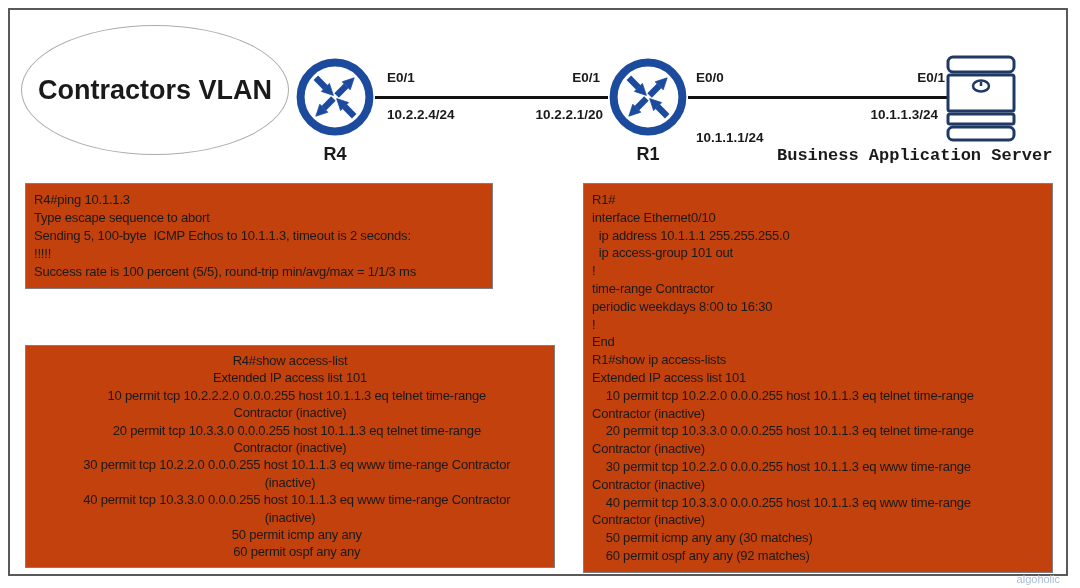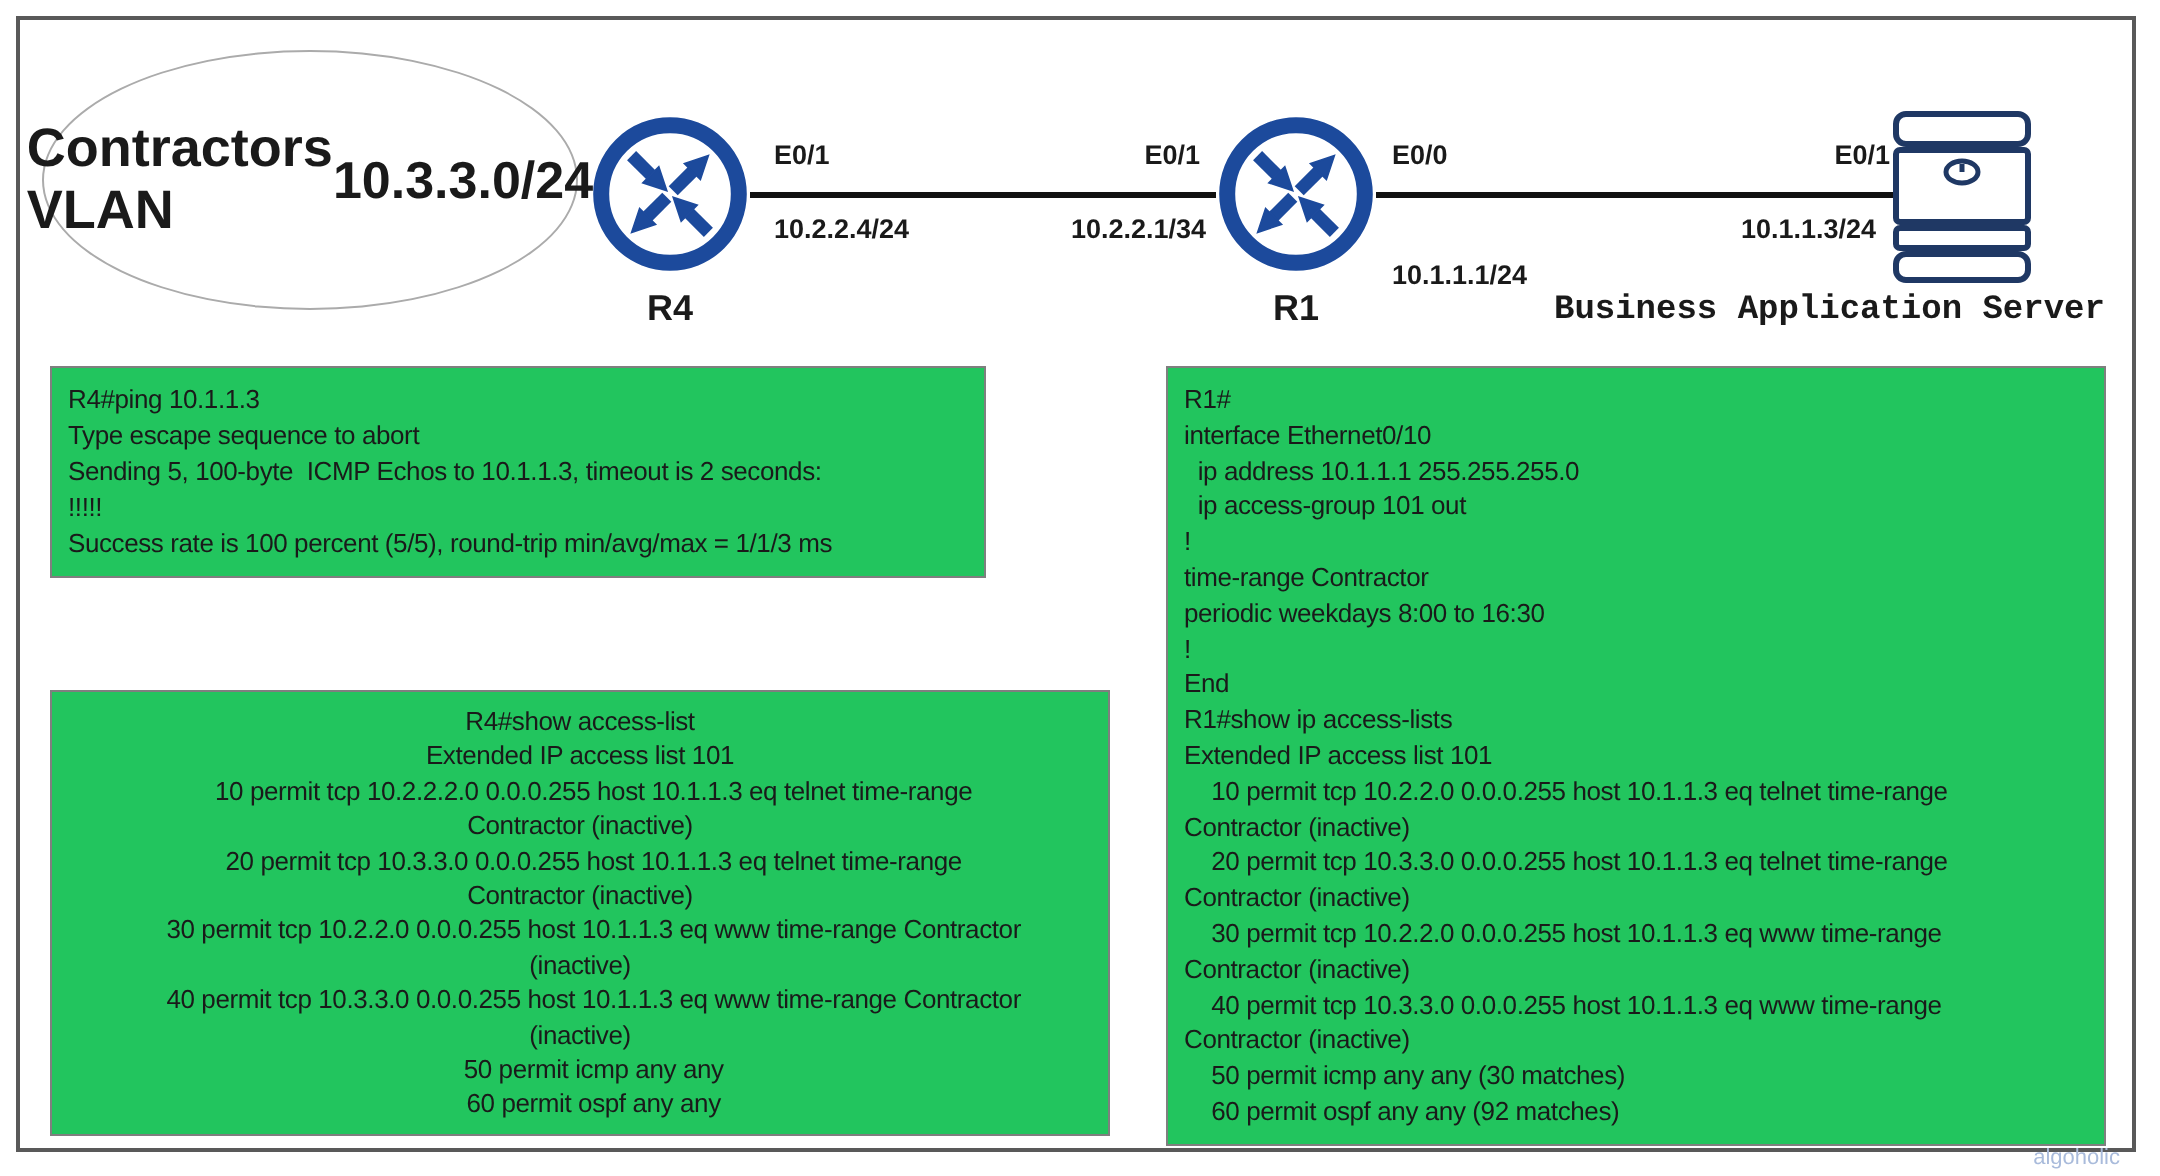--- a/index.html
+++ b/index.html
@@ -9,35 +9,34 @@
   .cloud{left:21px;top:25px;width:268px;height:130px;border:1.5px solid #ababab;border-radius:50%;
          display:flex;align-items:center;justify-content:center;box-sizing:border-box;}
   .cloud-line1{font-size:27px;font-weight:bold;line-height:31px;}
   .cloud-line2{font-size:26px;font-weight:bold;line-height:31px;}
   .router{width:80px;height:80px;}
   .router-label{font-size:18px;font-weight:bold;text-align:center;width:80px;}
   .link{height:3px;background:#111;}
   .iflbl{font-size:13.5px;font-weight:bold;white-space:nowrap;}
   .ta-r{text-align:right;}
   .server-label{font-size:17px;font-weight:bold;width:240px;text-align:center;white-space:nowrap;}
-  .term{border:1px solid #7f7f7f;background:#22c55e;font-size:13px;letter-spacing:-0.2px;
+  .term{border:1px solid #7f7f7f;background:#c2410c;font-size:13px;letter-spacing:-0.2px;
         white-space:pre;overflow:hidden;box-sizing:border-box;color:#1a1a1a;}
   .term-ping{left:25px;top:183px;width:468px;height:106px;line-height:18px;padding:7px 8px;}
   .term-acl{left:25px;top:345px;width:530px;height:223px;line-height:17.4px;padding:6px 8px;text-align:center;}
   .term-r1{left:583px;top:183px;width:470px;height:390px;line-height:17.8px;padding:7px 8px;}
   .watermark{right:20px;bottom:3px;font-size:11px;color:#a9bbdb;}
 </style>
 </head>
 <body>
 
 <div class="abs frame"></div>
 
 <div class="abs cloud">
   <div class="cloud-line1">Contractors VLAN</div>
-  <div class="cloud-line2">10.3.3.0/24</div>
 </div>
 
 <div class="abs link" style="left:375px;top:96px;width:233px;"></div>
 <div class="abs link" style="left:688px;top:96px;width:260px;"></div>
 
 <svg class="abs router" style="left:295px;top:57px;" viewBox="0 0 100 100">
   <circle cx="50" cy="50" r="43" fill="#fff" stroke="#1c4a9c" stroke-width="10"></circle>
   <g stroke="#1c4a9c" fill="#1c4a9c" stroke-width="8" stroke-linecap="butt">
     <line x1="26" y1="26" x2="38" y2="38"></line>
       <polygon points="48,48 43,33 33,43" stroke-width="1"></polygon>
@@ -74,21 +73,21 @@
     <rect x="2" y="72" width="66" height="13" rx="5"></rect>
     <ellipse cx="35" cy="31" rx="8" ry="5.5" stroke-width="2.5"></ellipse>
     <line x1="35" y1="31" x2="35" y2="27" stroke-width="2.5"></line>
   </g>
 </svg>
 <div class="abs server-label" style="left:777px;top:146px;font-family:Liberation Mono, monospace;">Business Application Server</div>
 
 <div class="abs iflbl" style="left:387px;top:70px;">E0/1</div>
 <div class="abs iflbl" style="left:387px;top:107px;">10.2.2.4/24</div>
 <div class="abs iflbl ta-r" style="left:535px;top:70px;width:65px;">E0/1</div>
-<div class="abs iflbl ta-r" style="left:526px;top:107px;width:77px;">10.2.2.1/34</div>
+<div class="abs iflbl ta-r" style="left:526px;top:107px;width:77px;">10.2.2.1/20</div>
 
 <div class="abs iflbl" style="left:696px;top:70px;">E0/0</div>
 <div class="abs iflbl" style="left:696px;top:107px;margin-top:23px;">10.1.1.1/24</div>
 <div class="abs iflbl ta-r" style="left:880px;top:70px;width:65px;">E0/1</div>
 <div class="abs iflbl ta-r" style="left:861px;top:107px;width:77px;">10.1.1.3/24</div>
 
 <div class="abs term term-ping">R4#ping 10.1.1.3
 Type escape sequence to abort
 Sending 5, 100-byte  ICMP Echos to 10.1.1.3, timeout is 2 seconds:
 !!!!!

